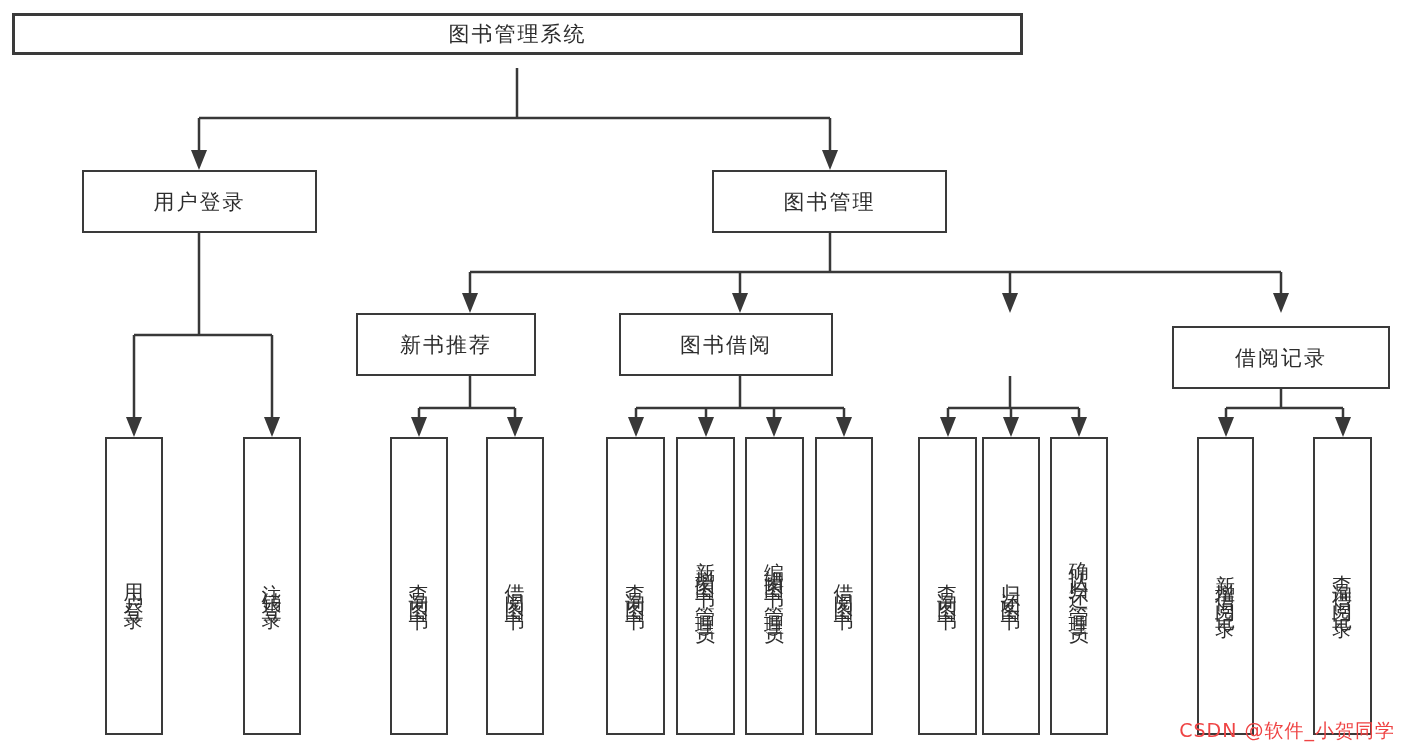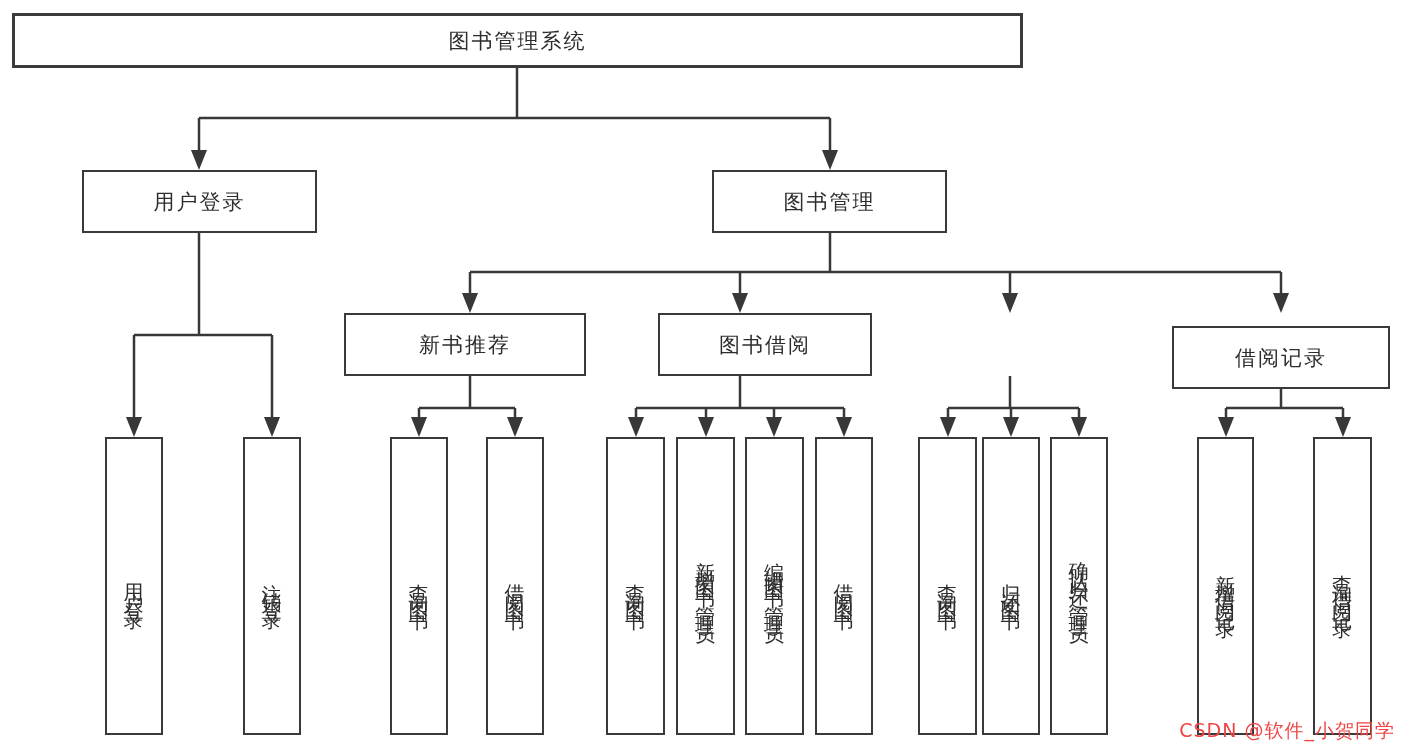--- a/index.html
+++ b/index.html
@@ -23,21 +23,21 @@
     border: 2.5px solid #3a3a3a;
     display: flex;
     align-items: center;
     justify-content: center;
     color: #2d2d2d;
     font-size: 21px;
     letter-spacing: 2px;
     text-align: center;
     white-space: nowrap;
   }
-  .root { border-width: 3px; left: 12px; top: 13px; width: 1011px; height: 55px; }
+  .root { border-width: 3px; left: 12px; top: 13px; width: 1011px; height: 42px; }
   .h2   { top: 170px; height: 63px; width: 235px; }
   .h3   { top: 313px; height: 63px; }
   .leaf { top: 437px; height: 298px; border-width: 2px; font-size: 20px; letter-spacing: 0; }
   .leaf .vtext {
     writing-mode: vertical-rl;
     text-orientation: mixed;
     letter-spacing: 9px;
     line-height: 1;
     white-space: nowrap;
   }
@@ -100,24 +100,24 @@
     <span>图书管理系统</span>
   </div>
 
   <div class="node h2" style="left:82px;">
     <span>用户登录</span>
   </div>
   <div class="node h2" style="left:712px;">
     <span>图书管理</span>
   </div>
 
-  <div class="node h3" style="left:344px; width:242px;">
+  <div class="node h3" style="left:356px; width:180px;">
     <span>新书推荐</span>
   </div>
-  <div class="node h3" style="left:658px; width:214px;">
+  <div class="node h3" style="left:619px; width:214px;">
     <span>图书借阅</span>
   </div>
   <div class="node h3" style="left:1172px; width:218px;margin-top:13px;">
     <span>借阅记录</span>
   </div>
 
   <div class="node leaf" style="left:105px; width:58px;">
     <span class="vtext">用户登录</span>
   </div>
   <div class="node leaf" style="left:243px; width:58px;">

